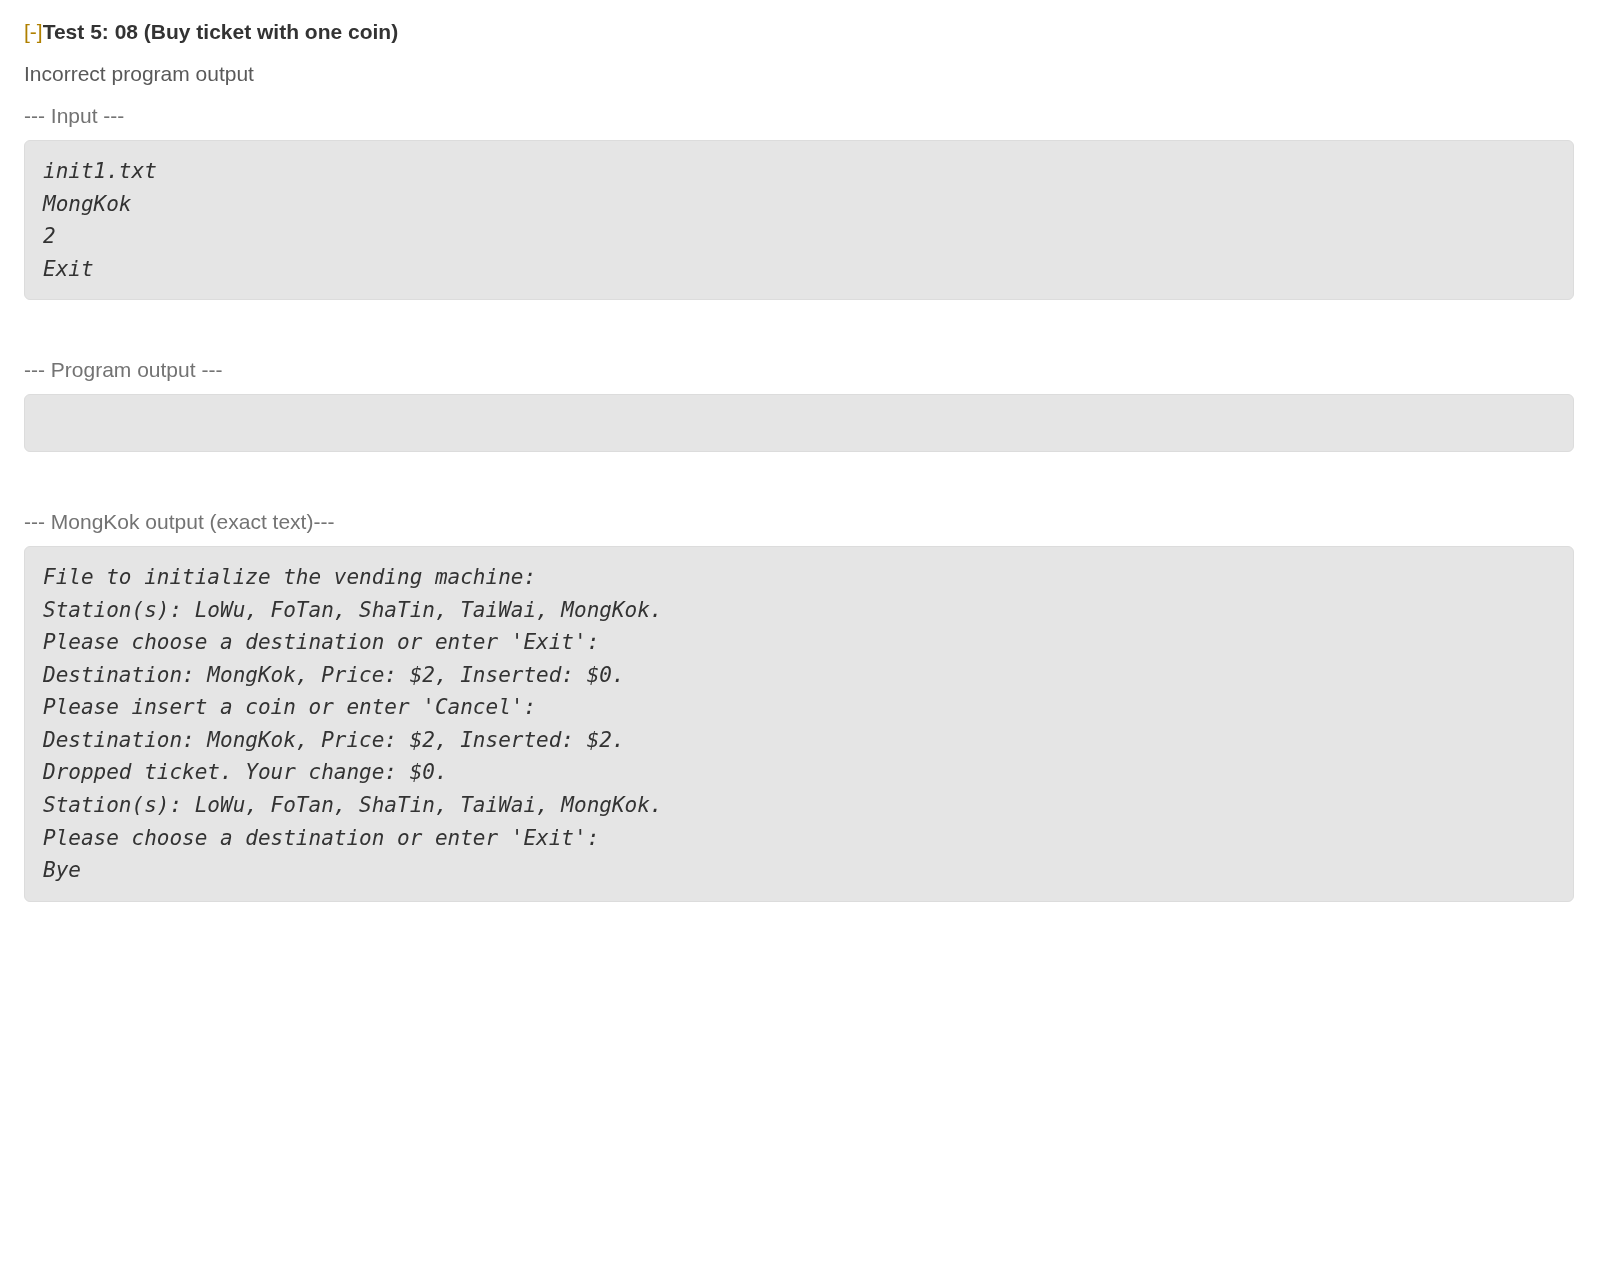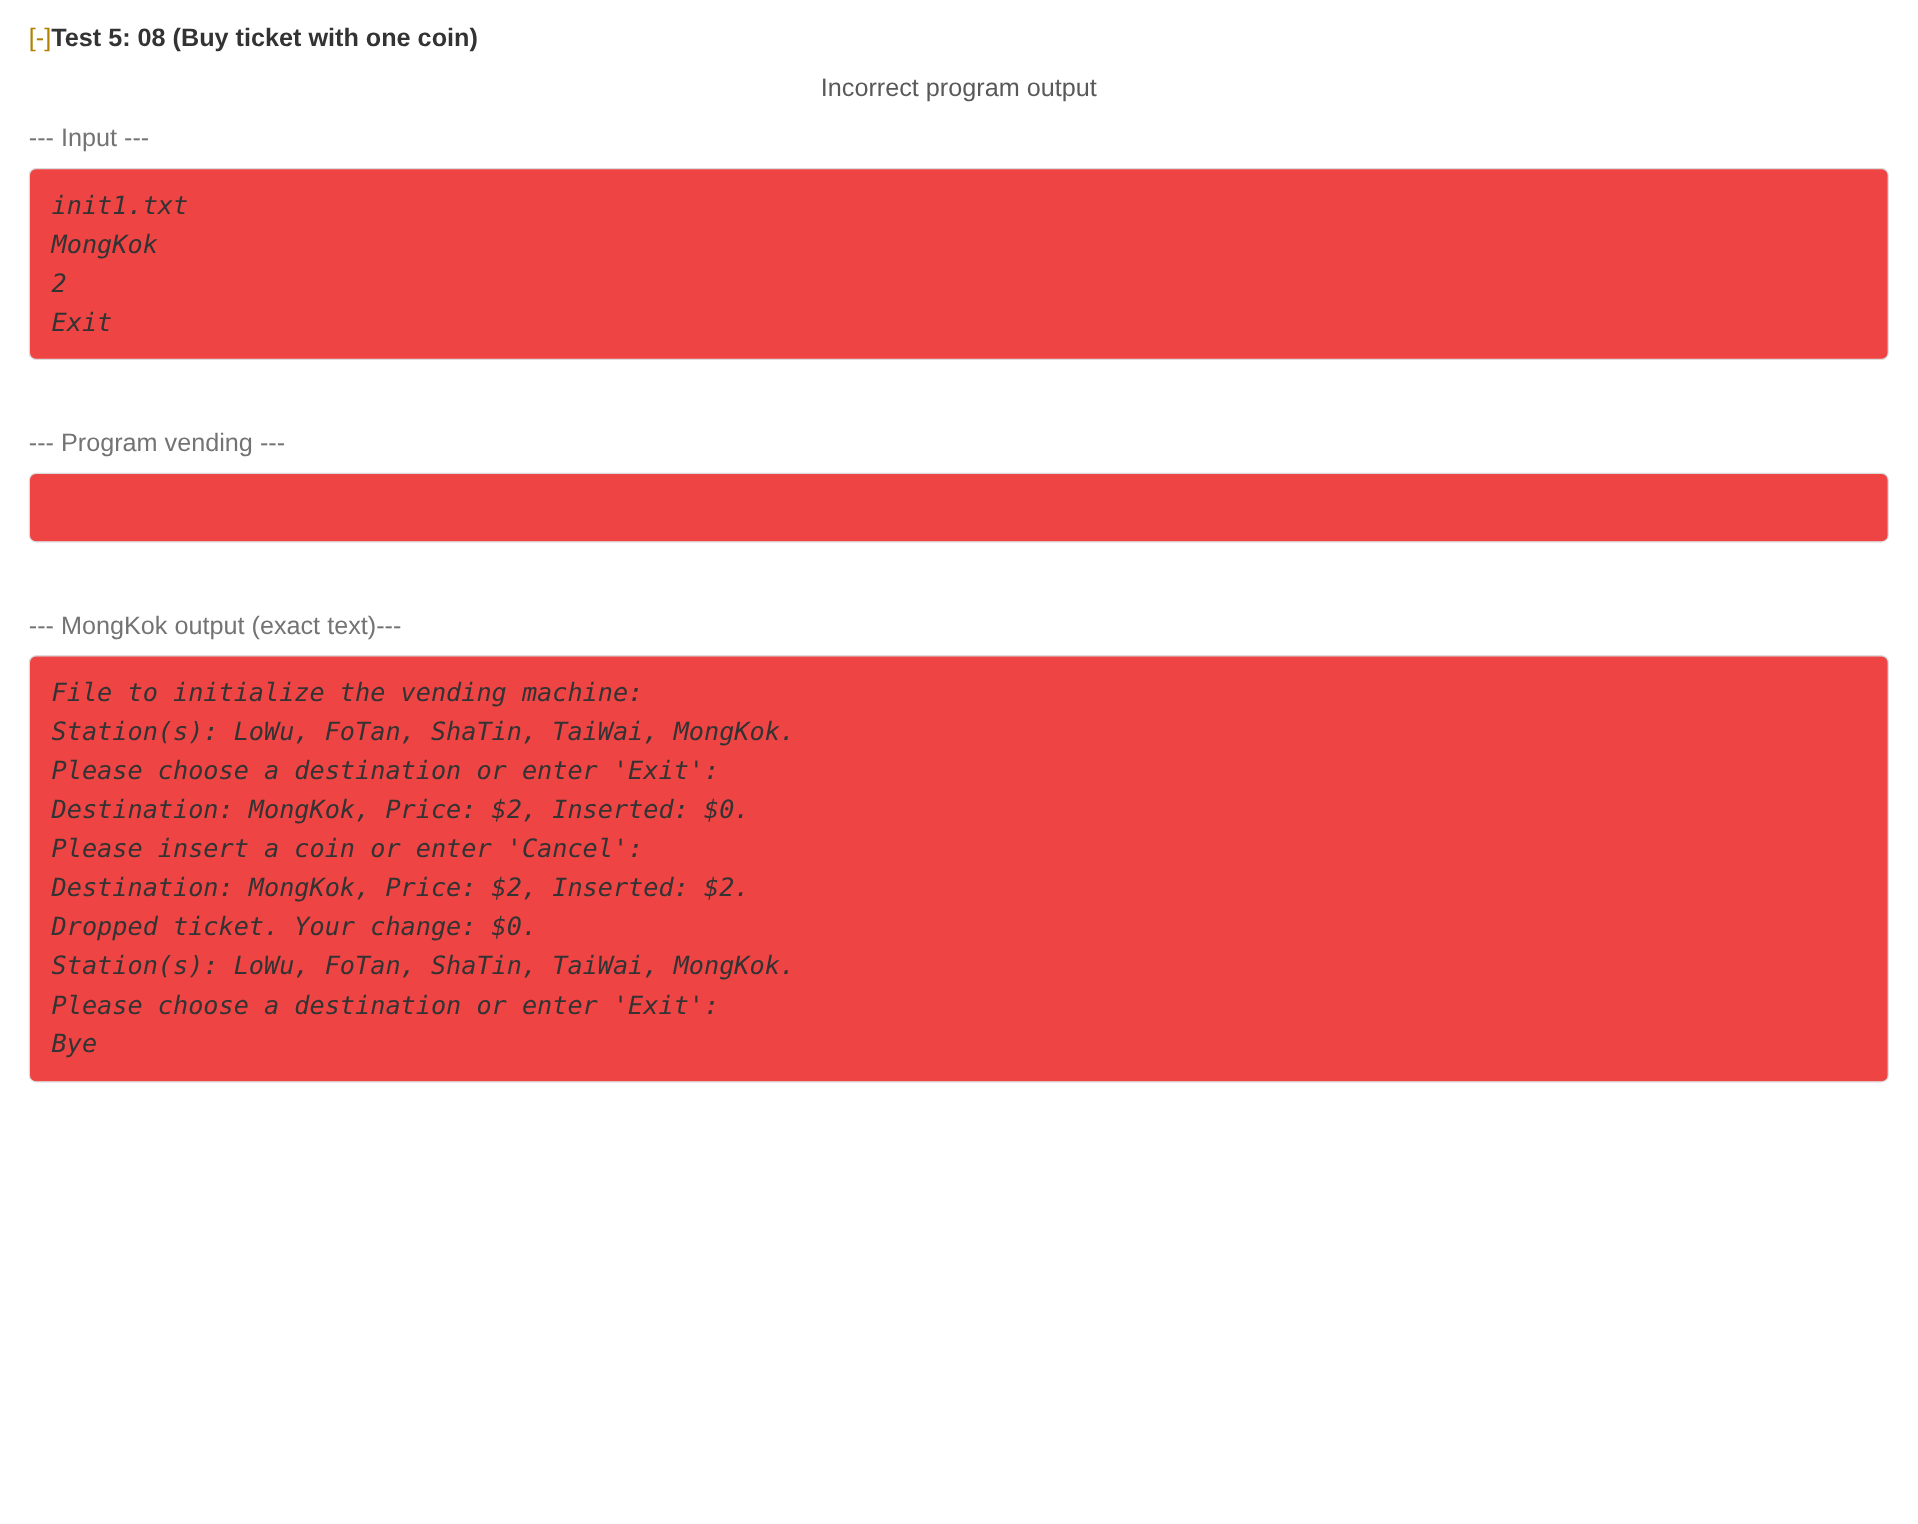--- a/index.html
+++ b/index.html
@@ -19,29 +19,28 @@
     margin-bottom: 18px;
   }
   .toggle {
     color: #b08000;
     font-weight: normal;
     cursor: pointer;
   }
   .status-line {
     color: #595959;
     margin-bottom: 18px;
-    text-align: center;
   }
   .section-label {
     color: #737373;
     margin-bottom: 12px;
     margin-top: 0px;
   }
   .code-block {
-    background: #ef4444;
+    background: #e5e5e5;
     border: 1px solid #dcdcdc;
     border-radius: 6px;
     padding: 14px 18px;
     font-family: "Menlo", "Consolas", "DejaVu Sans Mono", monospace;
     font-style: italic;
     font-size: 21px;
     line-height: 1.55;
     color: #333;
     white-space: pre;
     overflow-x: auto;
@@ -64,21 +63,21 @@
 <div class="status-line">Incorrect program output</div>
 
 <div class="section-label">--- Input ---</div>
 <div class="code-block">init1.txt
 MongKok
 2
 Exit</div>
 
 <div class="spacer"></div>
 
-<div class="section-label">--- Program vending ---</div>
+<div class="section-label">--- Program output ---</div>
 <div class="code-block empty"></div>
 
 <div class="spacer"></div>
 
 <div class="section-label">--- MongKok output (exact text)---</div>
 <div class="code-block">File to initialize the vending machine:
 Station(s): LoWu, FoTan, ShaTin, TaiWai, MongKok.
 Please choose a destination or enter 'Exit':
 Destination: MongKok, Price: $2, Inserted: $0.
 Please insert a coin or enter 'Cancel':

